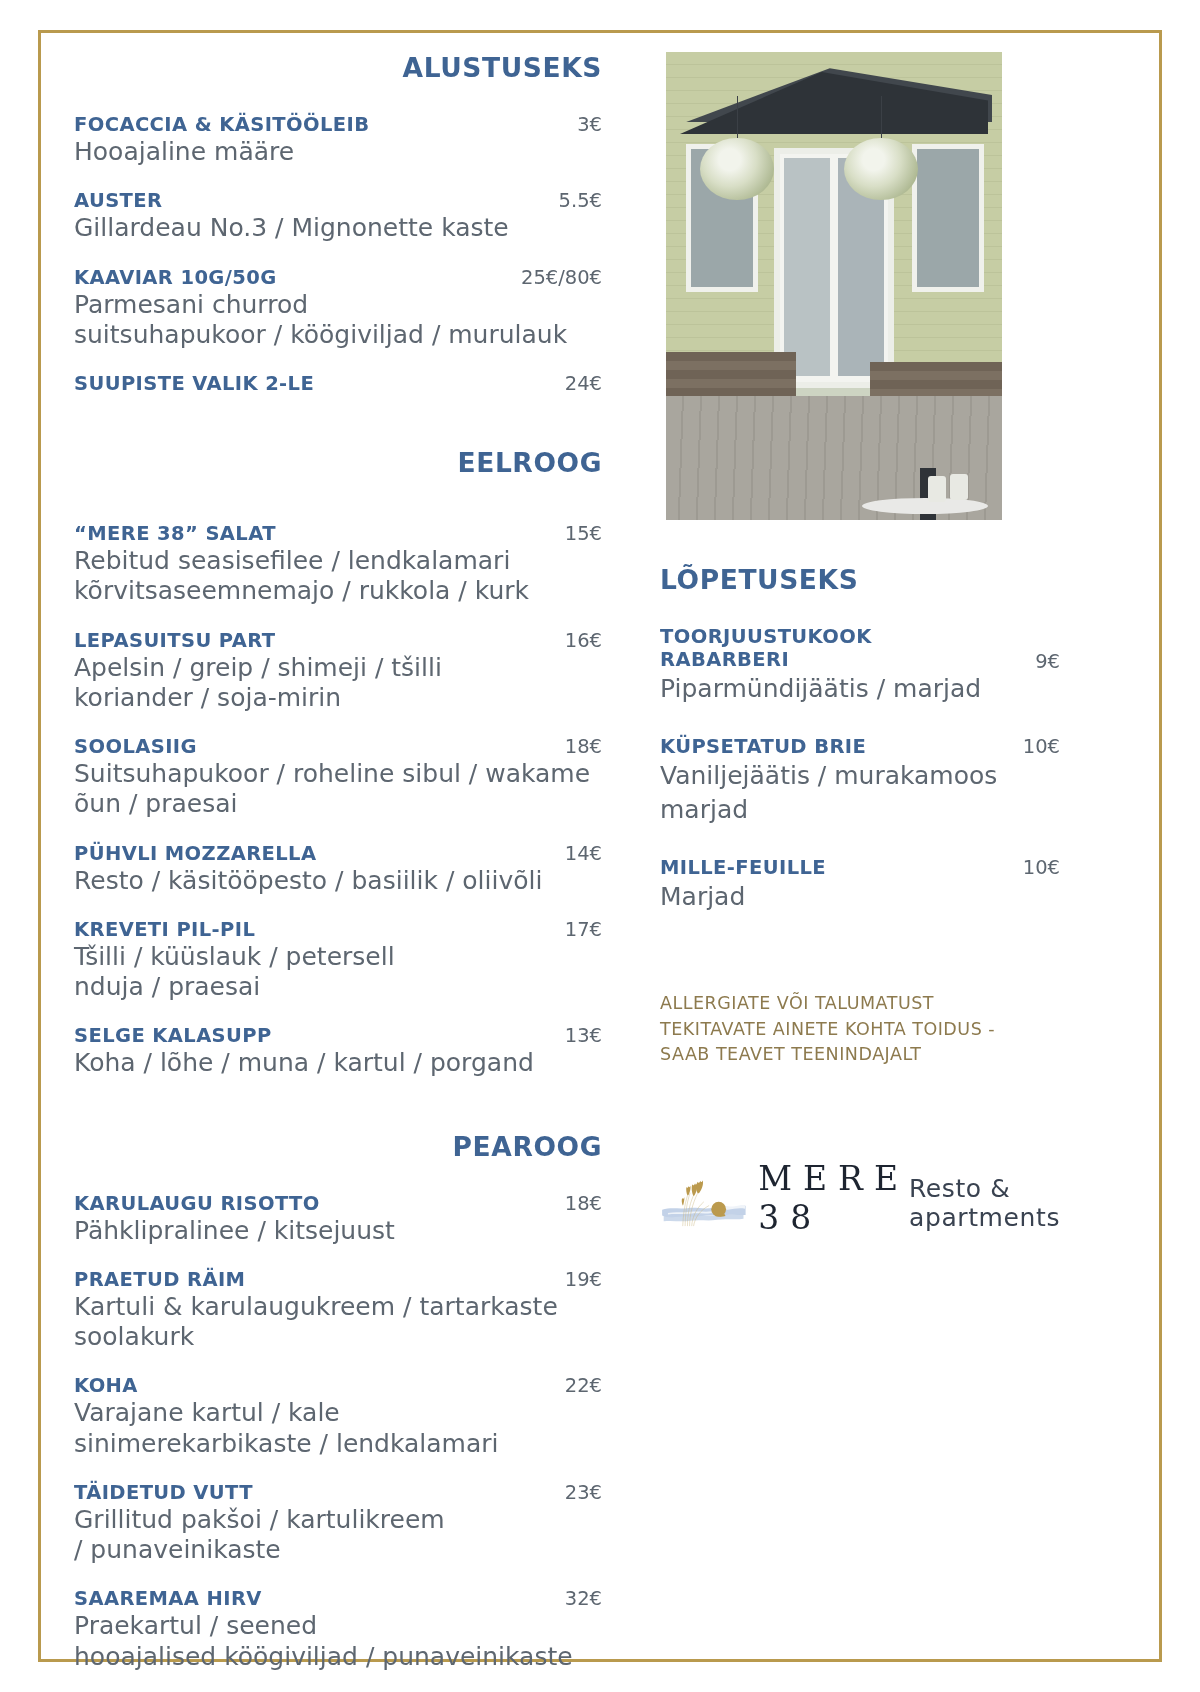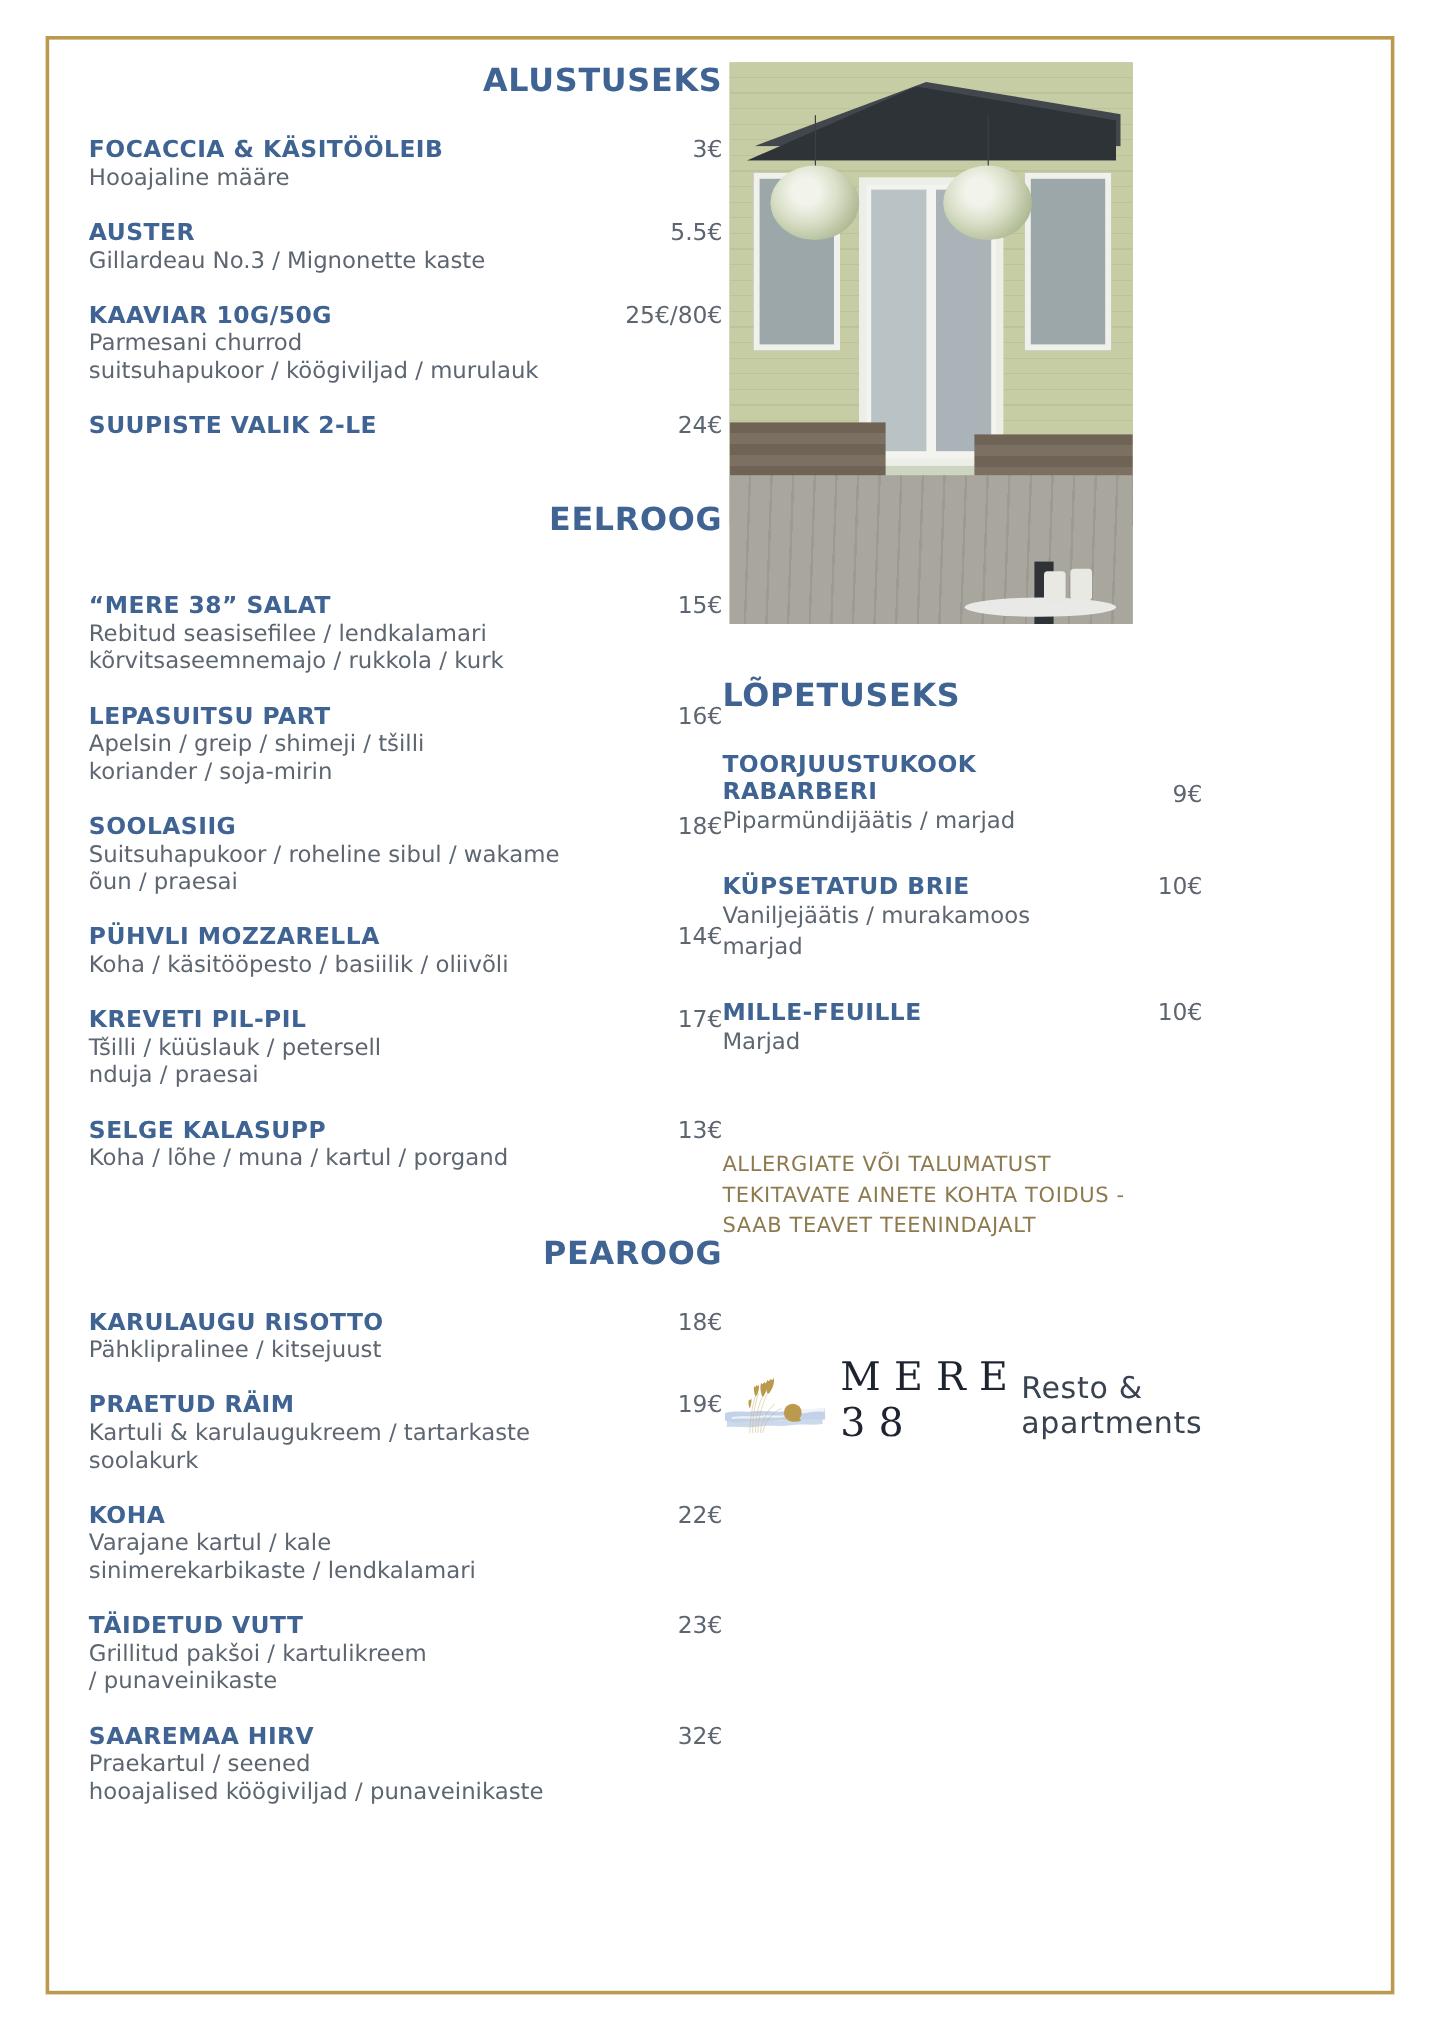--- a/index.html
+++ b/index.html
@@ -33,20 +33,21 @@
     pointer-events: none;
   }
 
   .content {
     position: absolute;
     left: 74px;
     top: 52px;
     width: 1052px;
     height: 1580px;
     display: flex;
+    gap: 58px;
   }
 
   .col-left {
     width: 528px;
     flex: 0 0 528px;
   }
   .col-right {
     width: 400px;
     flex: 0 0 400px;
   }
@@ -89,21 +90,21 @@
     text-transform: uppercase;
   }
   .item-price {
     font-size: 19.5px;
     color: #5d6670;
     white-space: nowrap;
     flex: 0 0 auto;
     line-height: 1.18;
   }
   .item-desc {
-    font-size: 19px;
+    font-size: 25px;
     color: #5d6670;
     line-height: 1.21;
     margin-top: 1px;
     white-space: pre-line;
   }
 
   
   .col-right .menu-item {
     margin-bottom: 30px;
   }
@@ -318,21 +319,21 @@
             <span class="item-price">18€</span>
           </div>
           <div class="item-desc">Suitsuhapukoor / roheline sibul / wakame
 õun / praesai</div>
         </li>
         <li class="menu-item">
           <div class="item-head">
             <span class="item-name">PÜHVLI MOZZARELLA</span>
             <span class="item-price">14€</span>
           </div>
-          <div class="item-desc">Koha / käsitööpesto / basiilik / oliivõli</div>
+          <div class="item-desc">Resto / käsitööpesto / basiilik / oliivõli</div>
         </li>
         <li class="menu-item">
           <div class="item-head">
             <span class="item-name">KREVETI PIL-PIL</span>
             <span class="item-price">17€</span>
           </div>
           <div class="item-desc">Tšilli /  küüslauk / petersell
 nduja / praesai</div>
         </li>
         <li class="menu-item">

